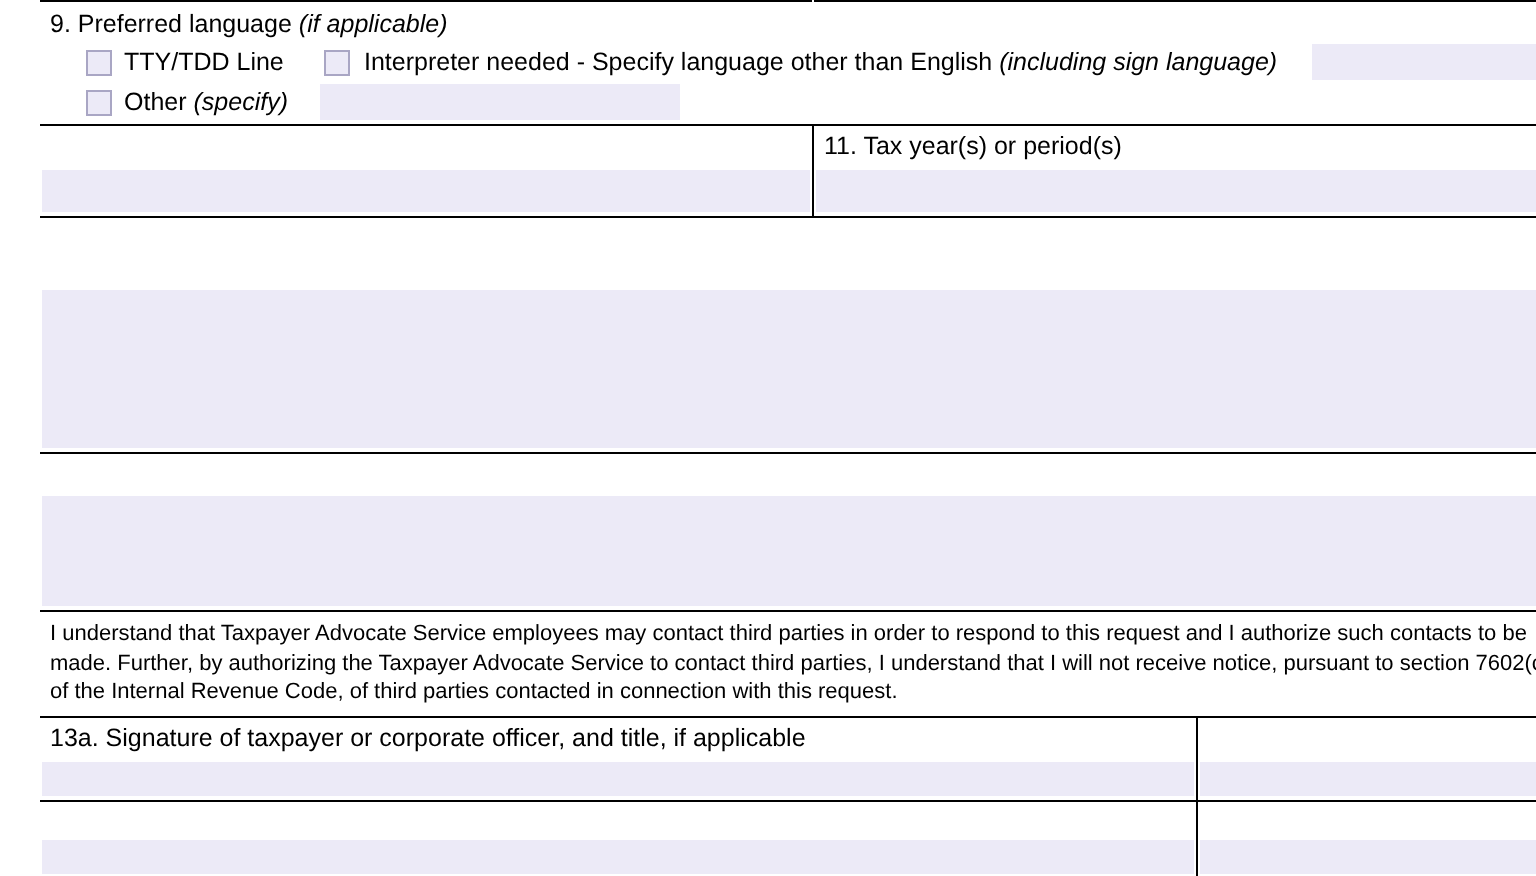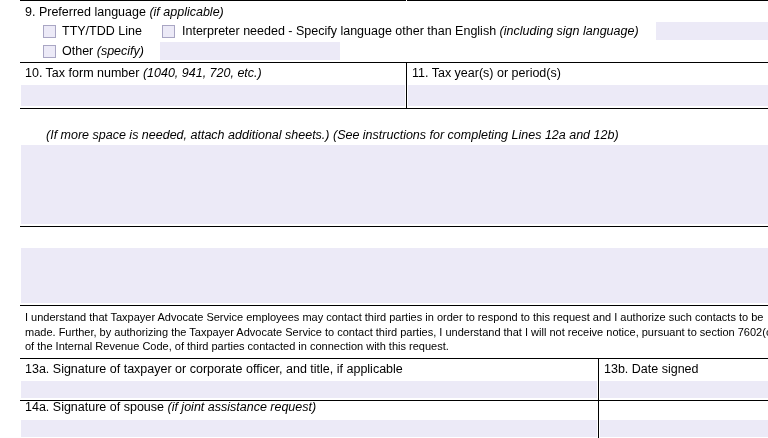--- a/index.html
+++ b/index.html
@@ -93,59 +93,49 @@
 
   <div class="checkbox" style="left:23px; top:45px;"></div>
   <div class="lbl" style="left:42px; top:44px;">
     <span>Other</span>
     <span class="it">(specify)</span>
   </div>
   <div class="field" style="left:140px; top:42px; width:180px; height:18px;"></div>
 
   <div class="hline" style="top:62px;"></div>
 
-  <div class="lbl" style="left:5px; top:66px;">
-    <span>10. Tax form number</span>
-    <span class="it">(1040, 941, 720, etc.)</span>
-  </div>
   <div class="field" style="left:1px; top:85px; width:384px; height:21px;"></div>
 
   <div class="vline" style="left:386px; top:62px; height:46px;"></div>
 
   <div class="lbl" style="left:392px; top:66px;">11. Tax year(s) or period(s)</div>
   <div class="field" style="left:388px; top:85px; width:379px; height:21px;"></div>
 
   <div class="hline" style="top:108px;"></div>
 
-  <div class="lbl it" style="left:26px; top:128px;">(If more space is needed, attach additional sheets.) (See instructions for completing Lines 12a and 12b)</div>
   <div class="field" style="left:1px; top:145px; width:766px; height:79px;"></div>
 
   <div class="hline" style="top:226px;"></div>
 
   <div class="field" style="left:1px; top:248px; width:766px; height:55px;"></div>
 
   <div class="hline" style="top:305px;"></div>
 
   <div class="para" style="left:5px; top:310px; width:756px;">I understand that Taxpayer Advocate Service employees may contact third parties in order to respond to this request and I authorize such contacts to be made. Further, by authorizing the Taxpayer Advocate Service to contact third parties, I understand that I will not receive notice, pursuant to section 7602(c) of the Internal Revenue Code, of third parties contacted in connection with this request.</div>
 
   <div class="hline" style="top:358px;"></div>
 
   <div class="lbl" style="left:5px; top:362px;">13a. Signature of taxpayer or corporate officer, and title, if applicable</div>
   <div class="field" style="left:1px; top:381px; width:576px; height:17px;"></div>
 
   <div class="vline" style="left:578px; top:358px; height:42px;"></div>
 
-  <div class="lbl" style="left:584px; top:362px;">13b. Date signed</div>
   <div class="field" style="left:580px; top:381px; width:187px; height:17px;"></div>
 
   <div class="hline" style="top:400px;"></div>
 
-  <div class="lbl" style="left:5px; top:400px;">
-    <span>14a. Signature of spouse</span>
-    <span class="it">(if joint assistance request)</span>
-  </div>
   <div class="field" style="left:1px; top:420px; width:576px; height:17px;"></div>
 
   <div class="vline" style="left:578px; top:400px; height:38px;"></div>
 
   <div class="field" style="left:580px; top:420px; width:187px; height:17px;"></div>
 
 </div>
 
 </body></html>

